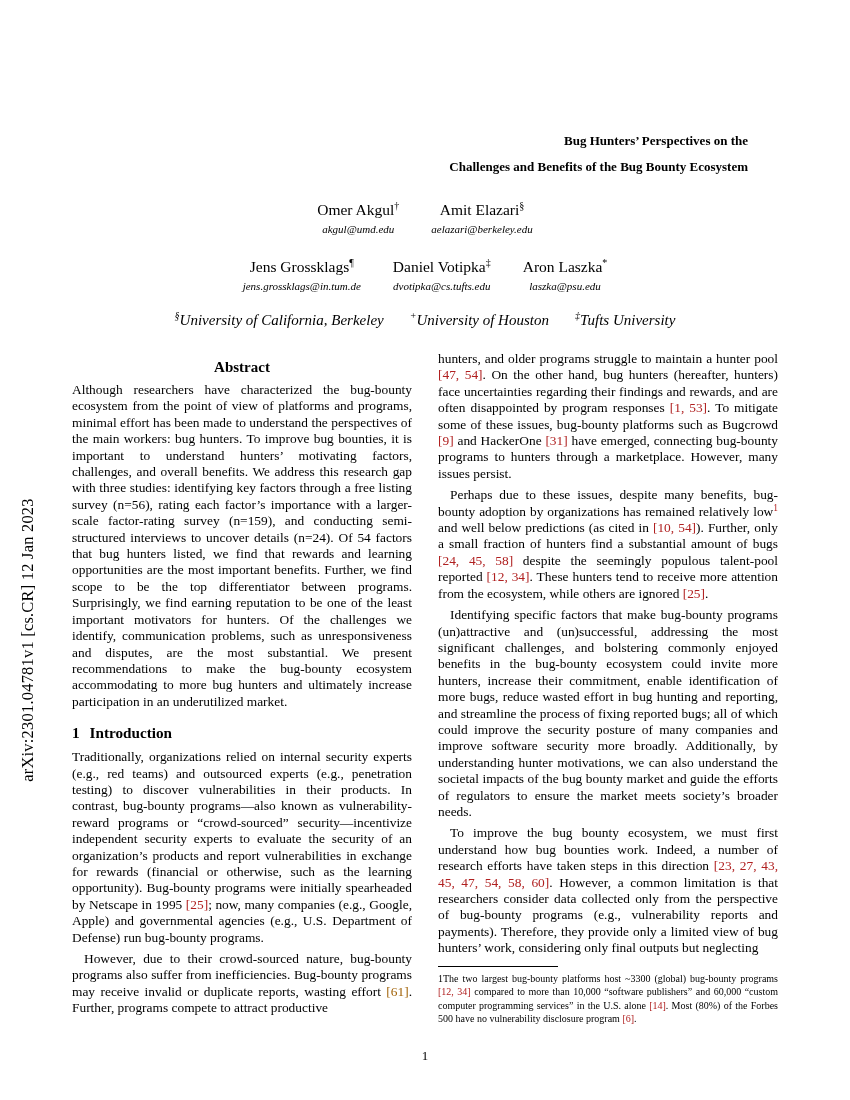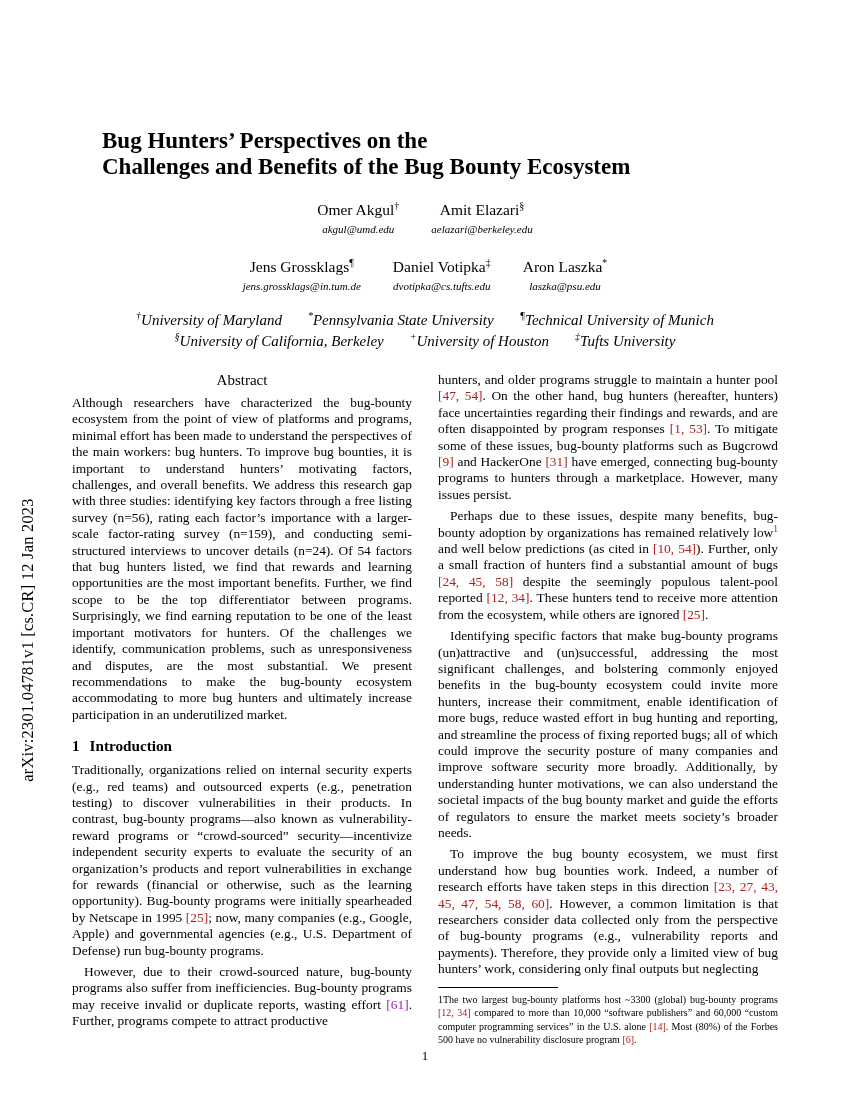--- a/index.html
+++ b/index.html
@@ -40,24 +40,24 @@
   }
 
   .content {
     position: absolute;
     left: 72px;
     top: 128px;
     width: 706px;
   }
 
   .title {
-    text-align: left;
+    text-align: right;
     font-family: "Liberation Serif", serif;
     font-weight: bold;
-    font-size: 23px;
+    font-size: 13px;
     line-height: 26px;
     margin: 0 0 0 0;
     padding: 0 30px;
   }
 
   .authors {
     margin-top: 20px;
   }
   .author-row {
     display: flex;
@@ -109,23 +109,24 @@
     margin-top: 20px;
     display: flex;
     gap: 26px;
   }
   .col {
     width: 340px;
   }
 
   .abstract-head {
     text-align: center;
-    font-weight: normal;
+    font-weight: bold;
     font-size: 15px;
     margin-bottom: 6px;
+    margin-top: 8px;
   }
 
   p.body {
     margin: 0;
     font-size: 13.4px;
     line-height: 16.4px;
     text-align: justify;
     text-justify: inter-word;
     hyphens: auto;
   }
@@ -208,43 +209,38 @@
         </div>
         <div class="author">
           <div class="author-name"><span>Aron Laszka</span><span class="sup">*</span></div>
           <div class="author-email">laszka@psu.edu</div>
         </div>
       </div>
     </div>
 
     <div class="affils">
       <div class="affil-line">
-        <span class="affil"><span class="sup">†</span><span>University of Maryland</span></span>
-        <span class="affil"><span class="sup">*</span><span>Pennsylvania State University</span></span>
-        <span class="affil"><span class="sup">¶</span><span>Technical University of Munich</span></span>
-      </div>
-      <div class="affil-line">
         <span class="affil"><span class="sup">§</span><span>University of California, Berkeley</span></span>
         <span class="affil"><span class="sup">+</span><span>University of Houston</span></span>
         <span class="affil"><span class="sup">‡</span><span>Tufts University</span></span>
       </div>
     </div>
 
     <div class="columns">
 
       <div class="col">
         <div class="abstract-head">Abstract</div>
         <p class="body">Although researchers have characterized the bug-bounty ecosystem from the point of view of platforms and programs, minimal effort has been made to understand the perspectives of the main workers: bug hunters. To improve bug bounties, it is important to understand hunters’ motivating factors, challenges, and overall benefits. We address this research gap with three studies: identifying key factors through a free listing survey (n=56), rating each factor’s importance with a larger-scale factor-rating survey (n=159), and conducting semi-structured interviews to uncover details (n=24). Of 54 factors that bug hunters listed, we find that rewards and learning opportunities are the most important benefits. Further, we find scope to be the top differentiator between programs. Surprisingly, we find earning reputation to be one of the least important motivators for hunters. Of the challenges we identify, communication problems, such as unresponsiveness and disputes, are the most substantial. We present recommendations to make the bug-bounty ecosystem accommodating to more bug hunters and ultimately increase participation in an underutilized market.</p>
 
         <div class="section-head">
           <span class="num">1</span><span>Introduction</span>
         </div>
 
         <p class="body">Traditionally, organizations relied on internal security experts (e.g., red teams) and outsourced experts (e.g., penetration testing) to discover vulnerabilities in their products. In contrast, bug-bounty programs—also known as vulnerability-reward programs or “crowd-sourced” security—incentivize independent security experts to evaluate the security of an organization’s products and report vulnerabilities in exchange for rewards (financial or otherwise, such as the learning opportunity). Bug-bounty programs were initially spearheaded by Netscape in 1995 <span class="ref" style="color: rgb(176, 32, 32);">[25]</span>; now, many companies (e.g., Google, Apple) and governmental agencies (e.g., U.S. Department of Defense) run bug-bounty programs.</p>
-        <p class="body">However, due to their crowd-sourced nature, bug-bounty programs also suffer from inefficiencies. Bug-bounty programs may receive invalid or duplicate reports, wasting effort <span class="ref" style="color: #a21caf;">[61]</span>. Further, programs compete to attract productive</p>
+        <p class="body">However, due to their crowd-sourced nature, bug-bounty programs also suffer from inefficiencies. Bug-bounty programs may receive invalid or duplicate reports, wasting effort <span class="ref" style="color: #a16207;">[61]</span>. Further, programs compete to attract productive</p>
       </div>
 
       <div class="col">
         <p class="body" style="text-indent: 0px;">hunters, and older programs struggle to maintain a hunter pool <span class="ref" style="color: rgb(176, 32, 32);">[47, 54]</span>. On the other hand, bug hunters (hereafter, hunters) face uncertainties regarding their findings and rewards, and are often disappointed by program responses <span class="ref" style="color: rgb(176, 32, 32);">[1, 53]</span>. To mitigate some of these issues, bug-bounty platforms such as Bugcrowd <span class="ref" style="color: rgb(176, 32, 32);">[9]</span> and HackerOne <span class="ref" style="color: rgb(176, 32, 32);">[31]</span> have emerged, connecting bug-bounty programs to hunters through a marketplace. However, many issues persist.</p>
         <p class="body">Perhaps due to these issues, despite many benefits, bug-bounty adoption by organizations has remained relatively low<span class="sup-note">1</span> and well below predictions (as cited in <span class="ref" style="color: rgb(176, 32, 32);">[10, 54]</span>). Further, only a small fraction of hunters find a substantial amount of bugs <span class="ref" style="color: rgb(176, 32, 32);">[24, 45, 58]</span> despite the seemingly populous talent-pool reported <span class="ref" style="color: rgb(176, 32, 32);">[12, 34]</span>. These hunters tend to receive more attention from the ecosystem, while others are ignored <span class="ref" style="color: rgb(176, 32, 32);">[25]</span>.</p>
         <p class="body">Identifying specific factors that make bug-bounty programs (un)attractive and (un)successful, addressing the most significant challenges, and bolstering commonly enjoyed benefits in the bug-bounty ecosystem could invite more hunters, increase their commitment, enable identification of more bugs, reduce wasted effort in bug hunting and reporting, and streamline the process of fixing reported bugs; all of which could improve the security posture of many companies and improve software security more broadly. Additionally, by understanding hunter motivations, we can also understand the societal impacts of the bug bounty market and guide the efforts of regulators to ensure the market meets society’s broader needs.</p>
         <p class="body">To improve the bug bounty ecosystem, we must first understand how bug bounties work. Indeed, a number of research efforts have taken steps in this direction <span class="ref" style="color: rgb(176, 32, 32);">[23, 27, 43, 45, 47, 54, 58, 60]</span>. However, a common limitation is that researchers consider data collected only from the perspective of bug-bounty programs (e.g., vulnerability reports and payments). Therefore, they provide only a limited view of bug hunters’ work, considering only final outputs but neglecting</p>
 
         <div class="footnote-rule"></div>
         <p class="footnote">1The two largest bug-bounty platforms host ~3300 (global) bug-bounty programs <span class="ref" style="color: rgb(176, 32, 32);">[12, 34]</span> compared to more than 10,000 “software publishers” and 60,000 “custom computer programming services” in the U.S. alone <span class="ref" style="color: rgb(176, 32, 32);">[14]</span>. Most (80%) of the Forbes 500 have no vulnerability disclosure program <span class="ref" style="color: rgb(176, 32, 32);">[6]</span>.</p>

